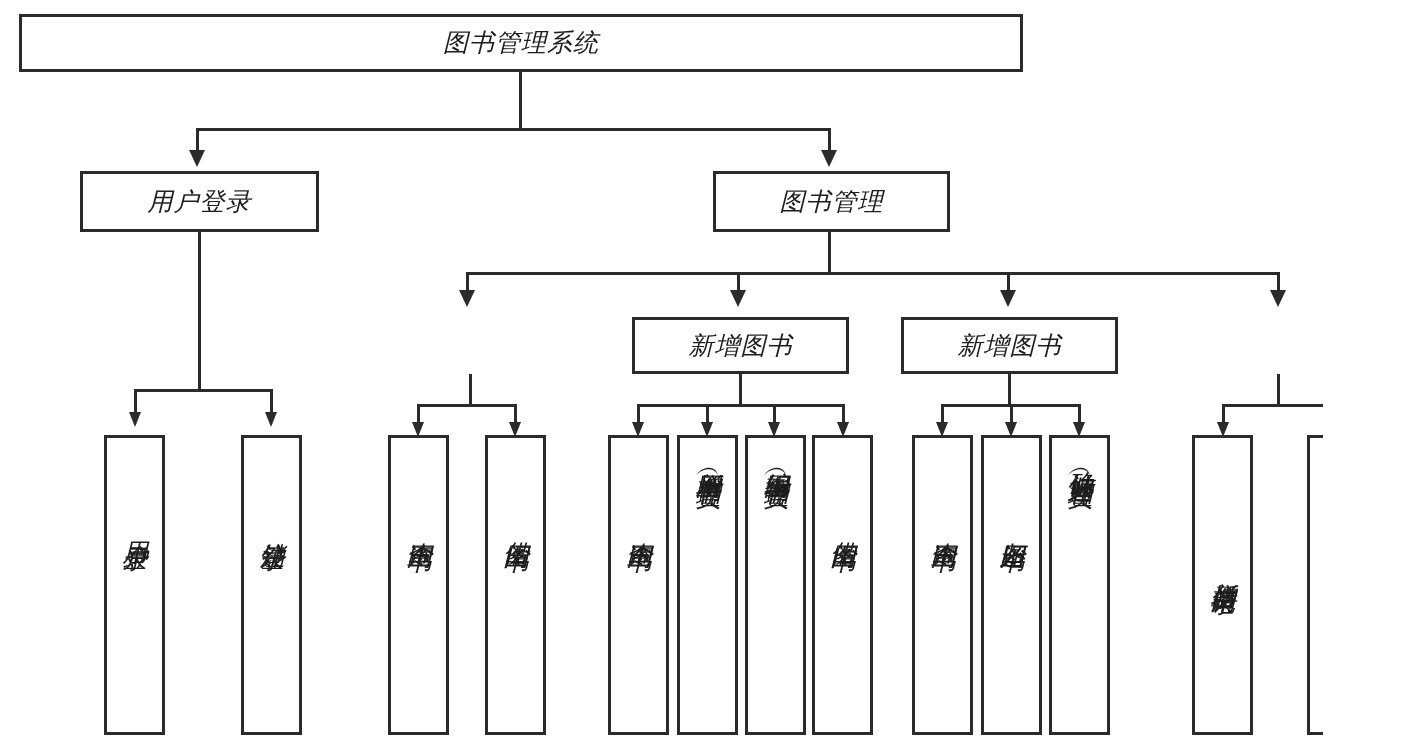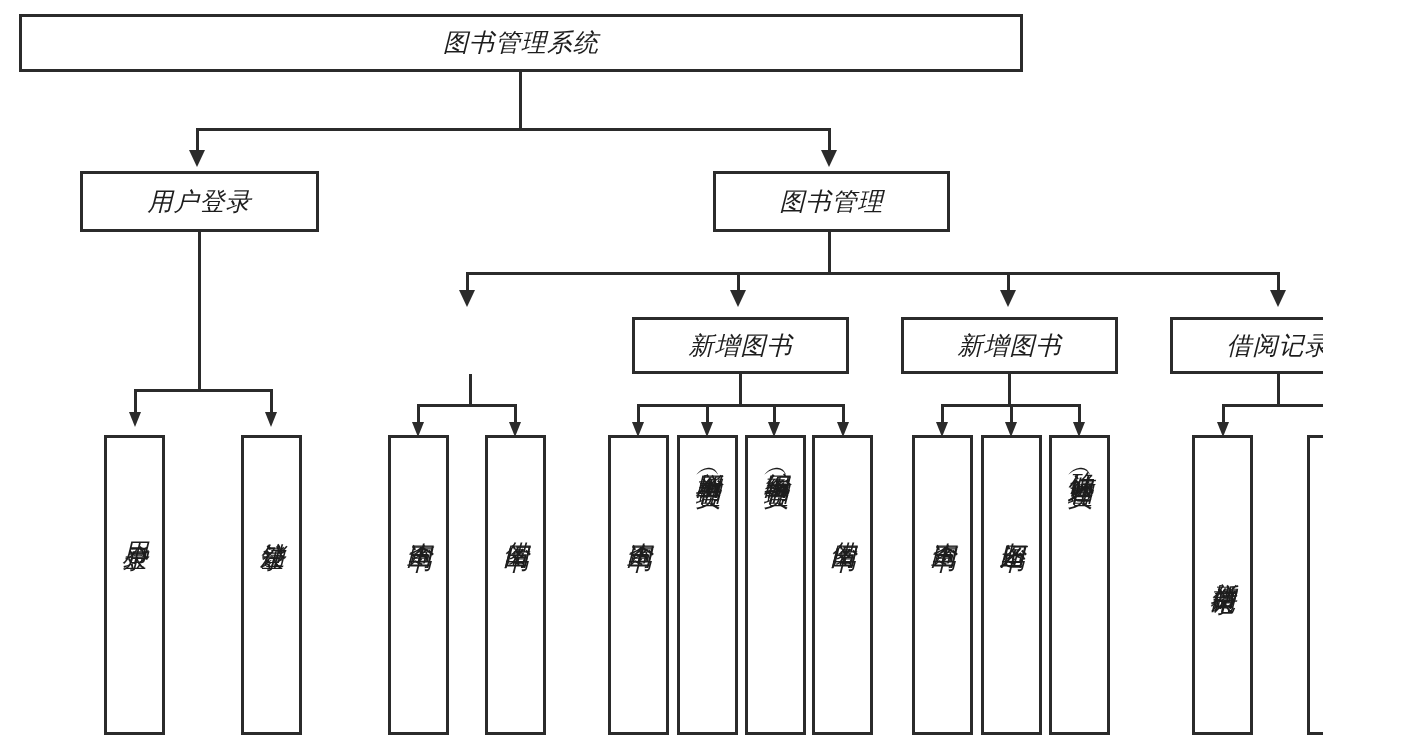--- a/index.html
+++ b/index.html
@@ -128,23 +128,20 @@
   <div class="arrow" style="left:1000px; top:290px;"></div>
   <div class="ln v" style="left:1277px; top:272px; height:22px;"></div>
   <div class="arrow" style="left:1270px; top:290px;"></div>
 
   <div class="node h" style="left:632px; top:317px; width:217px; height:57px;">
     <span>新增图书</span>
   </div>
   <div class="node h" style="left:901px; top:317px; width:217px; height:57px;">
     <span>新增图书</span>
   </div>
-  <div class="node h" style="left:1170px; top:317px; width:217px; height:57px;">
-    <span>借阅记录</span>
-  </div>
 
   <div class="ln v" style="left:469px; top:374px; height:32px;"></div>
   <div class="ln h" style="left:417px; top:404px; width:99px; height:3px;"></div>
   <div class="ln v" style="left:417px; top:404px; height:22px;"></div>
   <div class="arrow thin" style="left:412px; top:422px;"></div>
   <div class="ln v" style="left:514px; top:404px; height:22px;"></div>
   <div class="arrow thin" style="left:509px; top:422px;"></div>
 
   <div class="ln v" style="left:739px; top:374px; height:32px;"></div>
   <div class="ln h" style="left:637px; top:404px; width:208px; height:3px;"></div>

